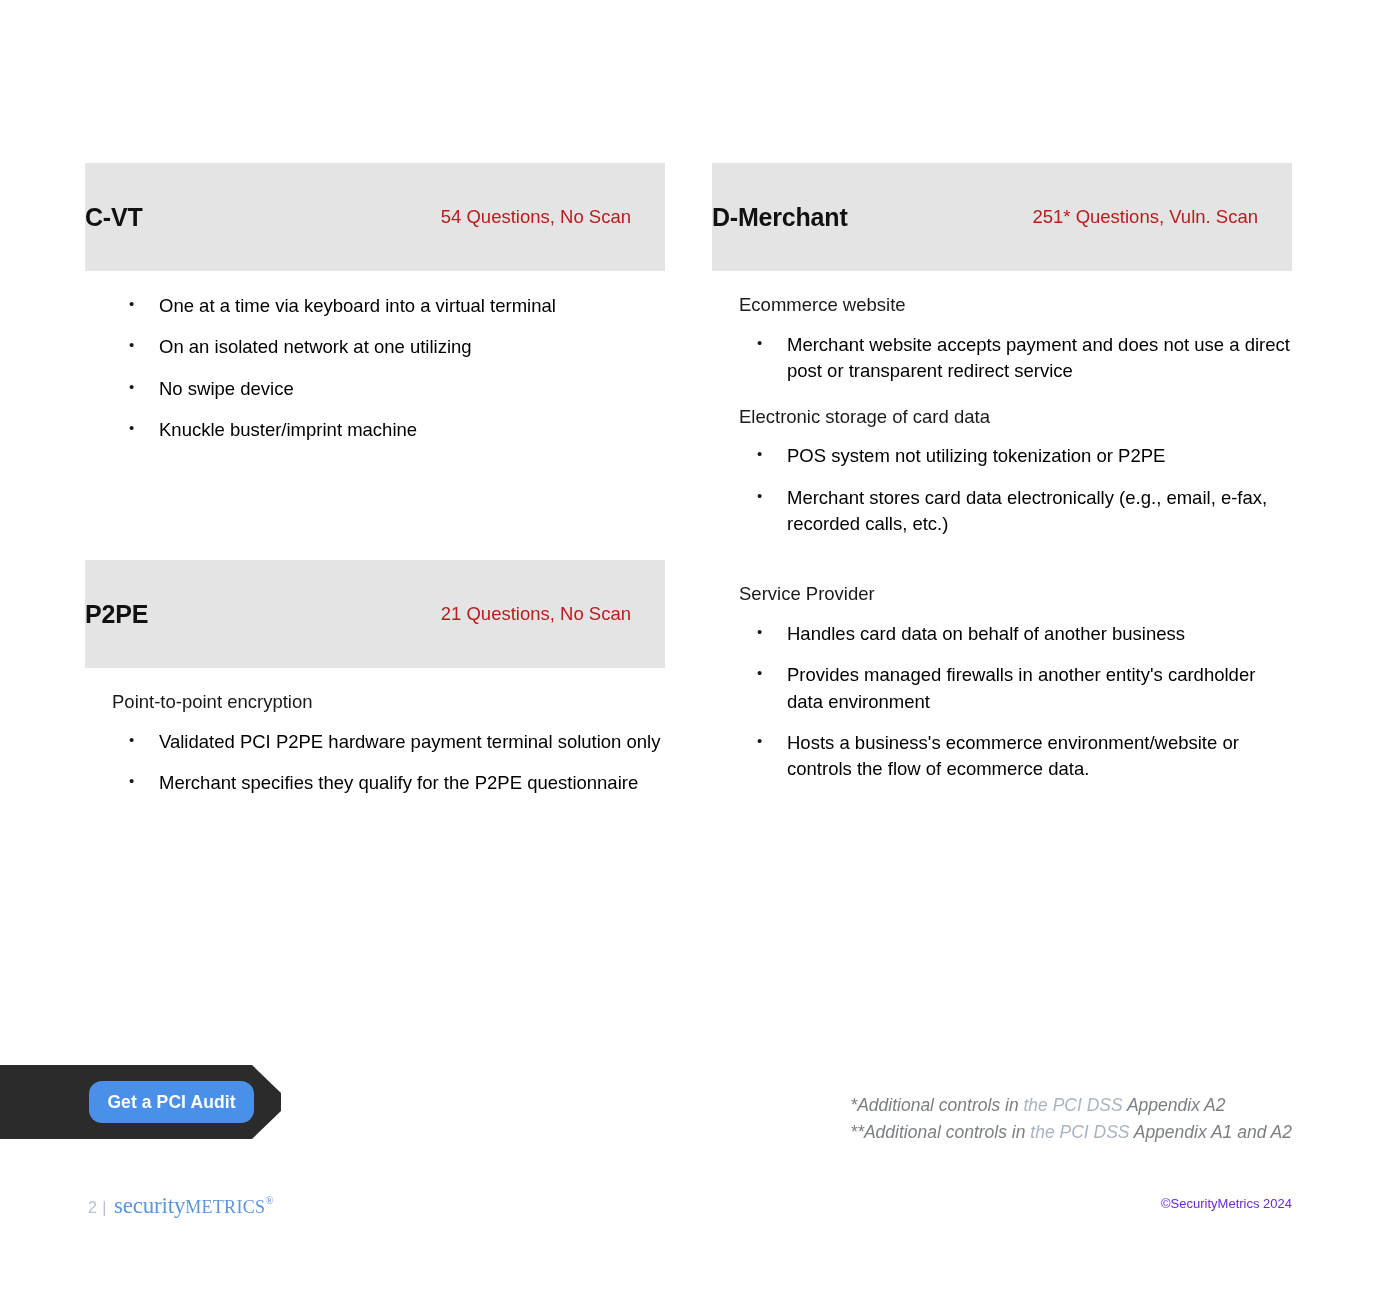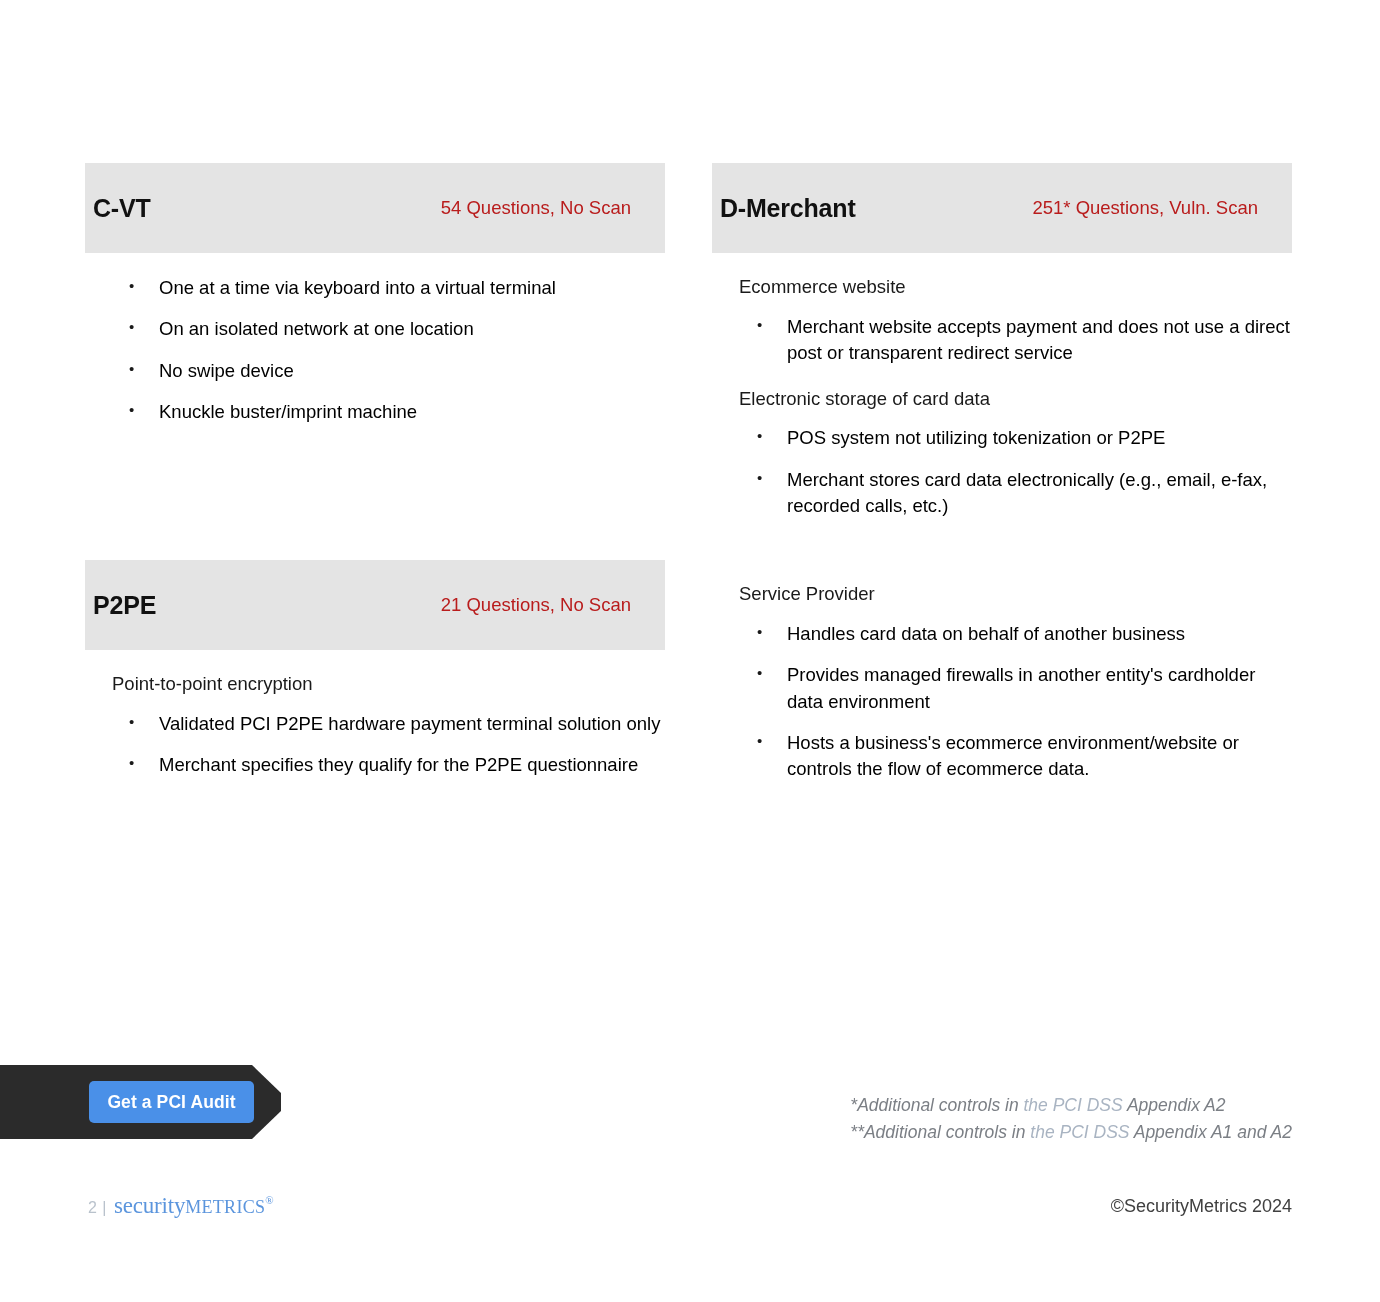--- a/index.html
+++ b/index.html
@@ -20,26 +20,26 @@
   .card {
     position: absolute;
     width: 580px;
   }
   .card.col-left  { left: 85px; }
   .card.col-right { left: 712px; }
   .card.row-1 { top: 163px; }
   .card.row-2 { top: 560px; }
 
   .card-header {
-    height: 90px;
+    height: 108px;
     background: #e4e4e4;
     display: flex;
     align-items: center;
     justify-content: space-between;
-    padding: 0 34px 0 8px;
+    padding: 0 34px 0 0;
     box-sizing: border-box;
   }
   .card-title {
     font-size: 25px;
     font-weight: bold;
     letter-spacing: -0.2px;
     line-height: 1.12;
     color: #111111;
     white-space: pre-line;
   }
@@ -98,21 +98,21 @@
     clip-path: polygon(0 0, 252px 0, 281px 28px, 281px 46px, 252px 74px, 0 74px);
   }
   .cta-button {
     position: absolute;
     left: 89px;
     top: 1081px;
     width: 165px;
     height: 42px;
     background: #4a90e8;
     border: none;
-    border-radius: 5px;
+    border-radius: 13px;
     color: #ffffff;
     font-family: "Liberation Sans", sans-serif;
     font-size: 17.5px;
     font-weight: bold;
     letter-spacing: 0.1px;
     cursor: pointer;
     padding: 0;
   }
 
   
@@ -155,37 +155,37 @@
     letter-spacing: 0.3px;
   }
   .footer-logo .logo-reg {
     font-size: 11px;
     vertical-align: super;
   }
   .footer-copyright {
     position: absolute;
     right: 88px;
     top: 1196px;
-    font-size: 18px;
-    color: #404040;
+    font-size: 13px;
+    color: #6d28d9;
     white-space: nowrap;
   }
 </style>
 </head>
 <body>
 
 <div class="card col-left row-1">
   <div class="card-header">
     <div class="card-title">C-VT</div>
     <div class="card-meta">54 Questions, No Scan</div>
   </div>
   <div class="card-body">
     <ul class="bullets">
       <li>One at a time via keyboard into a virtual terminal</li>
-      <li>On an isolated network at one location</li>
+      <li>On an isolated network at one utilizing</li>
       <li>No swipe device</li>
       <li>Knuckle buster/imprint machine</li>
     </ul>
   </div>
 </div>
 
 <div class="card col-right row-1">
   <div class="card-header">
     <div class="card-title">D-Merchant</div>
     <div class="card-meta">251* Questions, Vuln. Scan</div>

